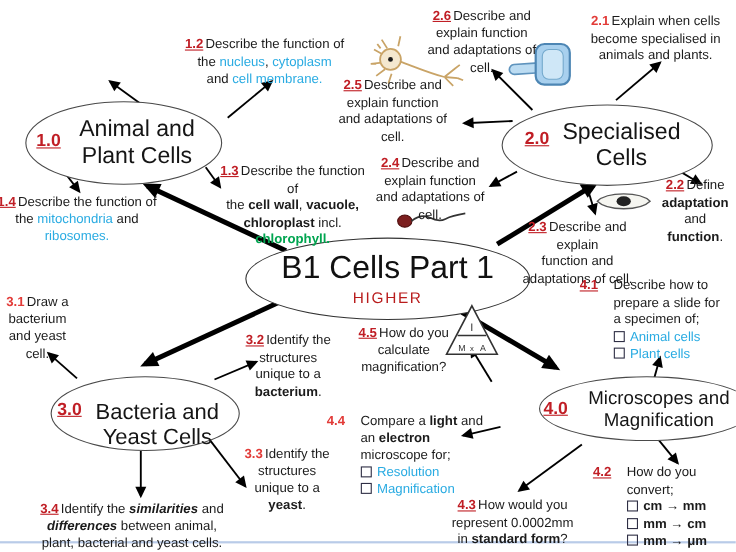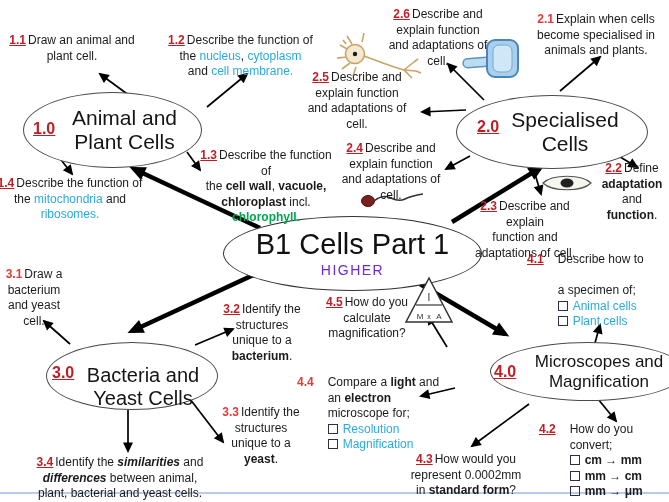--- a/index.html
+++ b/index.html
@@ -6,21 +6,21 @@
   #stage{position:relative;width:669px;height:502px;overflow:hidden;background:#fff;
          font-family:"Liberation Sans",sans-serif;color:#1b1b1b;}
   #arrows{position:absolute;left:0;top:0;z-index:1;}
   .thick{stroke:#000;stroke-width:4.5;}
   .thin{stroke:#000;stroke-width:1.7;}
   .ellipse{position:absolute;z-index:2;background:#fff;border:1.3px solid #4a4a4a;border-radius:50%;
            display:flex;align-items:center;justify-content:center;text-align:center;}
   .elabel{font-size:21px;line-height:1.12;color:#151515;}
   .enum{position:absolute;font-size:16px;font-weight:bold;color:var(--red);text-decoration:underline;}
   .ctitle{font-size:29px;color:#111;line-height:1.05;}
-  .csub{font-size:14px;letter-spacing:1.5px;color:#6d28d9;margin-top:3px;}
+  .csub{font-size:14px;letter-spacing:1.5px;color:#b91c1c;margin-top:3px;}
   .item{position:absolute;z-index:3;font-size:12px;line-height:1.3;text-align:center;}
   .hang{display:flex;text-align:left;gap:12px;}
   .num{font-weight:bold;color:var(--red);margin-right:2px;}
   .num.u{text-decoration:underline;}
   .num.nb{color:var(--redBright);text-decoration:none;}
   .kw{color:var(--blue);font-weight:normal;}
   .gr{color:var(--green);font-weight:bold;}
   .b{font-weight:bold;}
   .bi{font-weight:bold;font-style:italic;}
   .chk{display:inline-block;width:8px;height:8px;border:1.6px solid #2e2e44;margin-right:5px;vertical-align:-1px;}
@@ -103,24 +103,20 @@
     </div>
   </div>
 
   <div class="ellipse" style="left:462px;top:342px;width:194px;height:57px;margin-left:28px;">
     <span class="enum" style="left:3px;top:20px;">4.0</span>
     <div class="elabel" style="padding-left:22px;font-size:17px;">
       <span>Microscopes and</span><br><span>Magnification</span>
     </div>
   </div>
 
-  <div class="item" style="left:8px;top:33px;width:128px;">
-    <span class="num u">1.1</span><span>Draw an animal and</span><br>
-    <span>plant cell.</span>
-  </div>
 
   <div class="item" style="left:168px;top:33px;width:145px;">
     <span class="num u">1.2</span><span>Describe the function of</span><br>
     <span>the </span><span class="kw">nucleus</span><span>, </span><span class="kw">cytoplasm</span><br>
     <span>and </span><span class="kw">cell membrane.</span>
   </div>
 
   <div class="item" style="left:196px;top:148px;width:140px;">
     <span class="num u">1.3</span><span>Describe the function of</span><br>
     <span>the </span><span class="b">cell wall</span><span>, </span><span class="b">vacuole,</span><br>
@@ -204,21 +200,21 @@
   <div class="item" style="left:325px;top:295px;width:84px;">
     <span class="num u">4.5</span><span>How do you</span><br>
     <span>calculate</span><br>
     <span>magnification?</span>
   </div>
 
   <div class="item hang" style="left:527px;top:252px;">
     <span class="num u">4.1</span>
     <div>
       <span>Describe how to</span><br>
-      <br>
+      <span>prepare a slide for</span><br>
       <span>a specimen of;</span><br>
       <span class="chk"></span><span class="kw">Animal cells</span><br>
       <span class="chk"></span><span class="kw">Plant cells</span>
     </div>
   </div>
 
   <div class="item hang" style="left:297px;top:375px;">
     <span class="num nb">4.4</span>
     <div>
       <span>Compare a </span><span class="b">light</span><span> and</span><br>

